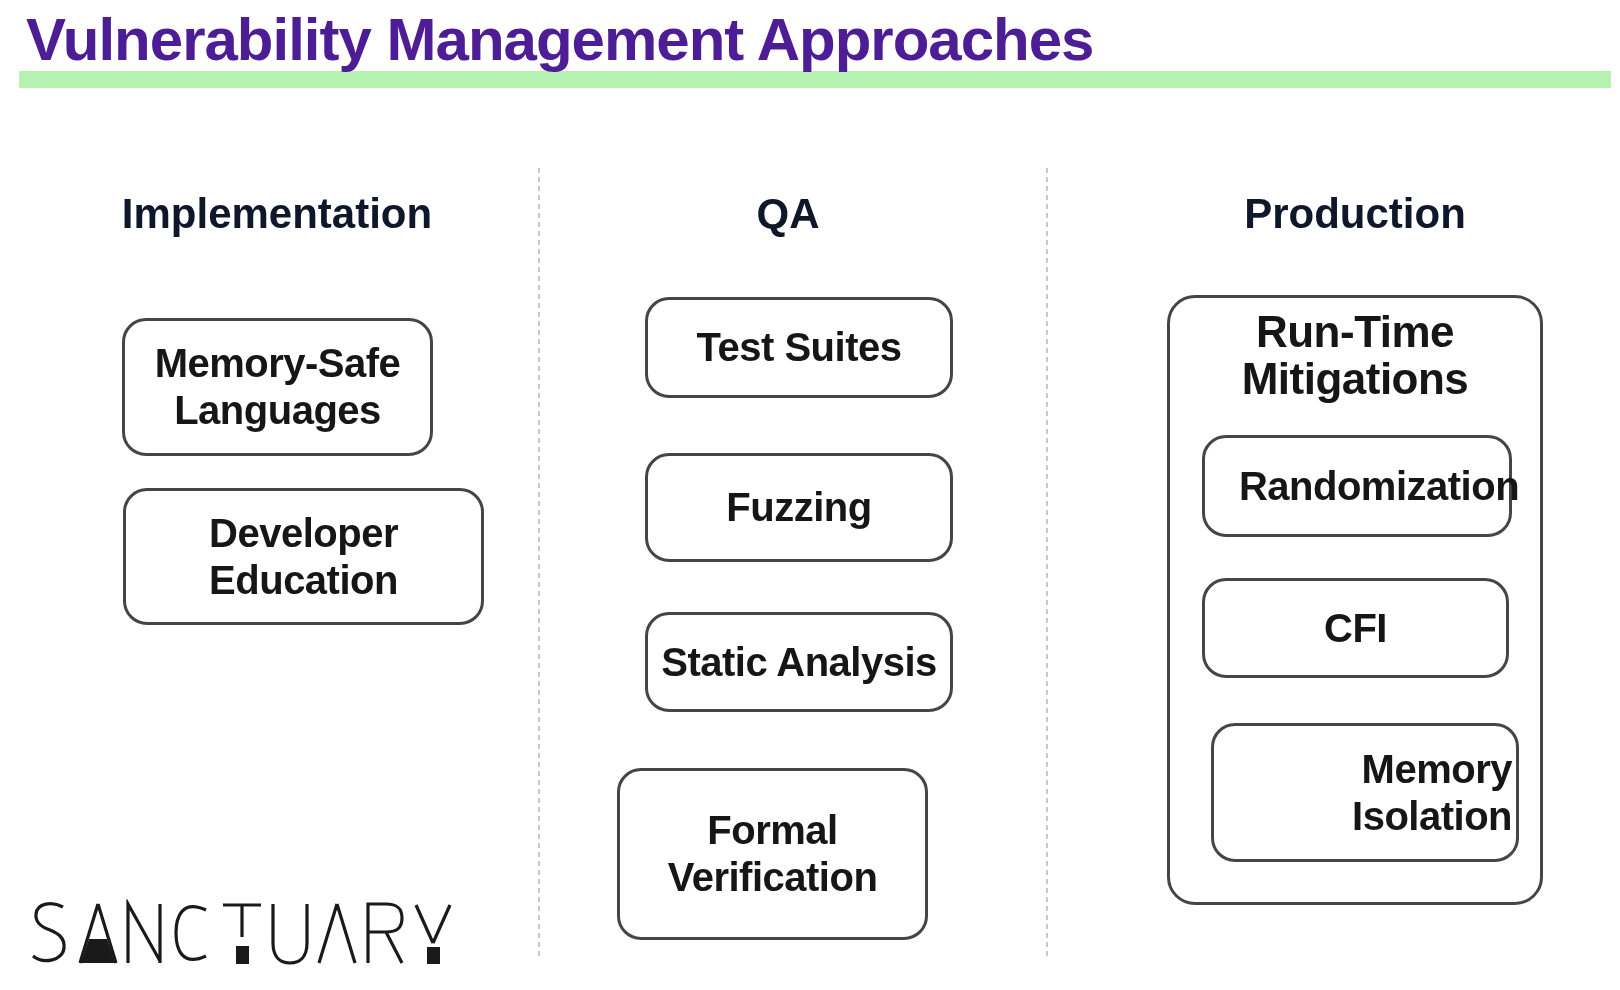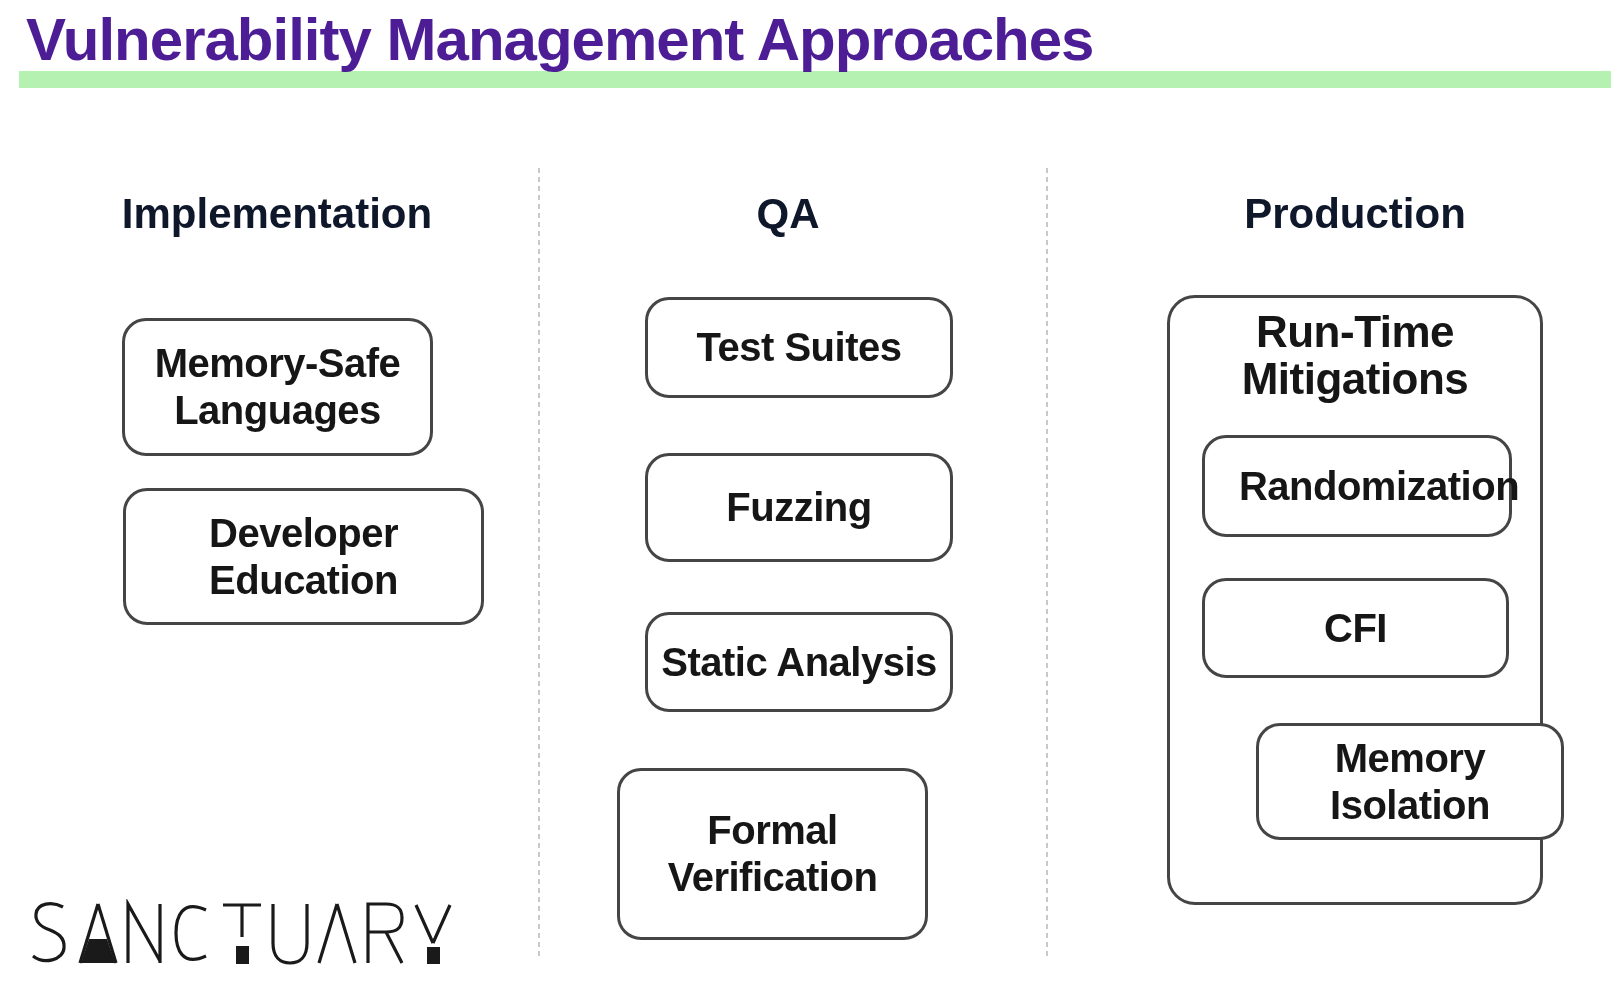--- a/index.html
+++ b/index.html
@@ -52,21 +52,21 @@
     position: absolute; left: 1167px; top: 295px; width: 376px; height: 610px;
     background: #ffffff; border: 3px solid #454545; border-radius: 28px;
   }
   .group-label {
     position: absolute; left: 1167px; top: 308px; width: 376px;
     text-align: center; font-weight: 700; font-size: 44px;
     line-height: 47px; letter-spacing: -0.5px; color: #161616;
   }
   .n-randomization { left: 1202px; top: 435px; width: 310px; height: 102px; padding-left: 48px; }
   .n-cfi           { left: 1202px; top: 578px; width: 307px; height: 100px; }
-  .n-mem-isolation { left: 1256px; top: 723px; width: 308px; height: 117px; }
+  .n-mem-isolation { left: 1211px; top: 723px; width: 308px; height: 139px; text-align: right; }
 
   .logo {
     position: absolute; left: 30px; top: 899px; width: 430px; height: 68px;
   }
   .logo svg { display: block; width: 100%; height: 100%; }
   .logo .stroke { fill: none; stroke: #1a1a1a; stroke-width: 3.2; stroke-linecap: butt; }
   .logo .solid { fill: #1a1a1a; stroke: none; }
 </style>
 </head>
 <body>

